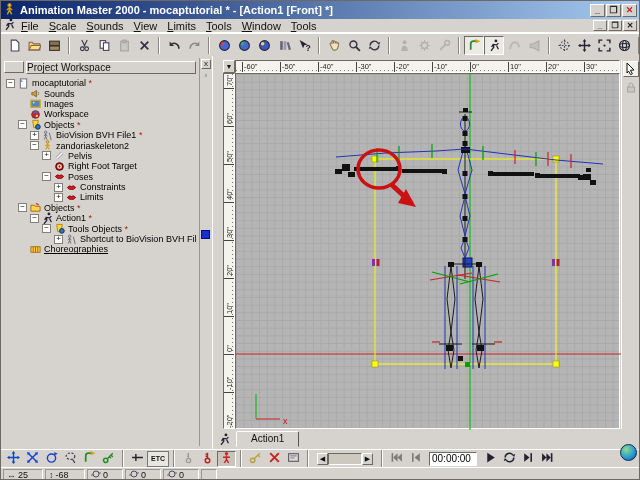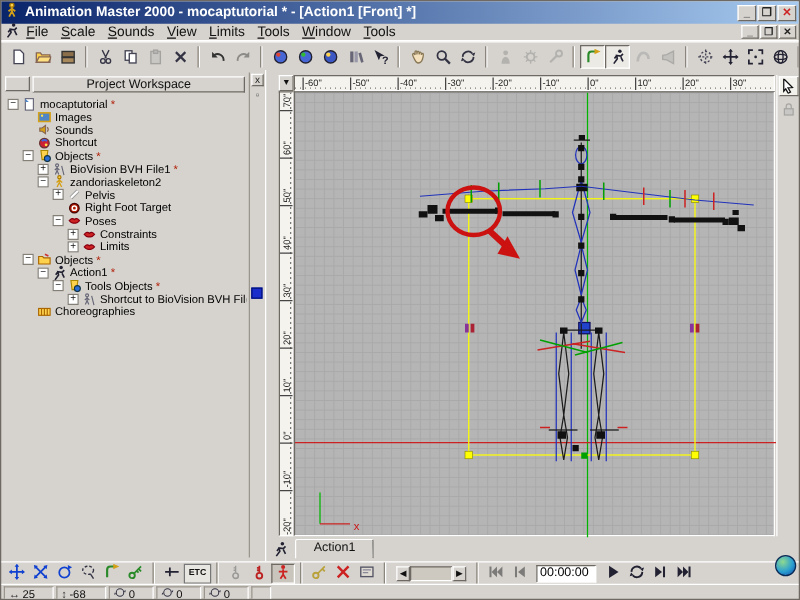--- a/index.html
+++ b/index.html
@@ -33,21 +33,21 @@
   .tb-group { display:flex; align-items:center; }
   .tbsep { width:2px; height:17px; border-left:1px solid #8a867d; border-right:1px solid #ffffff; margin:0 4px; }
   .tbtn { width:20px; height:19px; display:flex; align-items:center; justify-content:center; border:1px solid transparent; }
   .tbtn.pressed { border-color:#6e6a63 #fff #fff #6e6a63; background:#eceae5; }
   .tbtn.disabled { filter:grayscale(1) opacity(0.45); }
   .tbtn svg { display:block; }
 
   
   #workspace { position:absolute; left:0; top:55px; width:212px; height:393px; border-right:1px solid #fff; }
   #ws-grip { position:absolute; left:3px; top:5px; width:20px; height:12px; }
-  #ws-header { position:absolute; left:25px; top:5px; width:170px; height:13px; text-align:center; font-size:10px; line-height:11px; color:#111; }
+  #ws-header { position:absolute; left:25px; top:5px; width:170px; height:13px; font-size:10px; line-height:11px; color:#111; }
   #ws-strip { position:absolute; right:0; top:2px; width:13px; height:388px; border-left:1px solid #9a968d; }
   #ws-close { position:absolute; right:1px; top:1px; width:10px; height:10px; font-size:8px; line-height:8px; text-align:center; color:#222; }
   #ws-pin { position:absolute; right:1px; top:13px; width:10px; height:12px; font-size:8px; text-align:center; color:#555; }
   #ws-thumb { position:absolute; right:2px; top:172px; width:9px; height:9px; background:#1a2ecc; border:1px solid #00107a; }
   #tree { position:absolute; left:2px; top:22px; width:194px; height:366px; overflow:hidden; }
   .trow { display:flex; align-items:center; height:10.4px; white-space:nowrap; }
   .texp { width:9px; height:9px; background:#fff; border:1px solid #848078; font-size:8px; line-height:6px; text-align:center; color:#111; margin-right:2px; flex:none; }
   .tspace { width:11px; flex:none; }
   .ticon { width:13px; height:11px; flex:none; display:flex; align-items:center; justify-content:center; }
   .tlabel { font-size:9px; color:#000; margin-left:2px; }
@@ -417,46 +417,46 @@
             <rect x="2.5" y="1" width="7" height="10" fill="#fff" stroke="#667"></rect>
             <path d="M2.5 1l3 3h-3z" fill="#4f86c8"></path>
           </svg>
         </span>
         <span class="tlabel"><span>mocaptutorial</span><span class="tstar"> *</span></span>
       </div>
       <div class="trow" style="padding-left: 15px;">
         <span class="tspace"></span>
         <span class="ticon">
           <svg width="11" height="11" viewBox="0 0 12 12">
+            <path d="M2 4.8v2.8h2l3 2.2V2.6L4 4.8z" fill="#d4a017" stroke="#865"></path>
+            <path d="M8.5 4a3 3 0 0 1 0 4" fill="none" stroke="#865"></path>
+          </svg>
+        </span>
+        <span class="tlabel">Sounds</span>
+      </div>
+      <div class="trow" style="padding-left: 15px;">
+        <span class="tspace"></span>
+        <span class="ticon">
+          <svg width="11" height="11" viewBox="0 0 12 12">
             <rect x="1" y="2.5" width="10" height="7.5" fill="#4f86c8" stroke="#d4a017" stroke-width="1.4"></rect>
             <circle cx="4" cy="5" r="1" fill="#ffe34d"></circle>
           </svg>
         </span>
         <span class="tlabel">Images</span>
-      </div>
-      <div class="trow" style="padding-left: 15px;">
-        <span class="tspace"></span>
-        <span class="ticon">
-          <svg width="11" height="11" viewBox="0 0 12 12">
-            <path d="M2 4.8v2.8h2l3 2.2V2.6L4 4.8z" fill="#d4a017" stroke="#865"></path>
-            <path d="M8.5 4a3 3 0 0 1 0 4" fill="none" stroke="#865"></path>
-          </svg>
-        </span>
-        <span class="tlabel">Sounds</span>
       </div>
       <div class="trow" style="padding-left: 15px;">
         <span class="tspace"></span>
         <span class="ticon">
           <svg width="11" height="11" viewBox="0 0 12 12">
             <circle cx="6" cy="6" r="4.2" fill="#c23" stroke="#633"></circle>
             <path d="M3.8 4.2a3 3 0 0 1 4.4 0" stroke="#46d" stroke-width="1.6" fill="none"></path>
             <circle cx="7.5" cy="7.5" r="1.2" fill="#ffe34d"></circle>
           </svg>
         </span>
-        <span class="tlabel">Shortcut</span>
+        <span class="tlabel">Workspace</span>
       </div>
       <div class="trow" style="padding-left: 15px;">
         <span class="texp">−</span>
         <span class="ticon">
           <svg width="11" height="11" viewBox="0 0 12 12">
             <path d="M3 1.5h6L8 9.5H4z" fill="#ffd24d" stroke="#a80"></path>
             <circle cx="8.6" cy="8.6" r="2.6" fill="#2a6fd6" stroke="#134"></circle>
           </svg>
         </span>
         <span class="tlabel"><span>Objects</span><span class="tstar"> *</span></span>
@@ -561,21 +561,21 @@
       <div class="trow" style="padding-left: 51px;">
         <span class="texp">+</span>
         <span class="ticon">
           <svg width="11" height="11" viewBox="0 0 12 12">
             <circle cx="4" cy="2.5" r="1.3" fill="none" stroke="#667"></circle>
             <path d="M4 4v3M4 4.8L2 6.5M4 4.8l2 1.7M4 7l-1.5 3.5M4 7l1.5 3.5M8 3l2 8" stroke="#667" fill="none"></path>
           </svg>
         </span>
         <span class="tlabel"><span>Shortcut to BioVision BVH File1</span></span>
       </div>
-      <div class="trow" style="padding-left: 15px;">
+      <div class="trow" style="padding-left: 15px; text-decoration: underline;">
         <span class="tspace"></span>
         <span class="ticon">
           <svg width="11" height="11" viewBox="0 0 12 12">
             <rect x="1" y="3" width="10" height="6" fill="#ffd24d" stroke="#a60"></rect>
             <path d="M3.5 3v6M6 3v6M8.5 3v6" stroke="#a60"></path>
           </svg>
         </span>
         <span class="tlabel">Choreographies</span>
       </div>
     </div>

